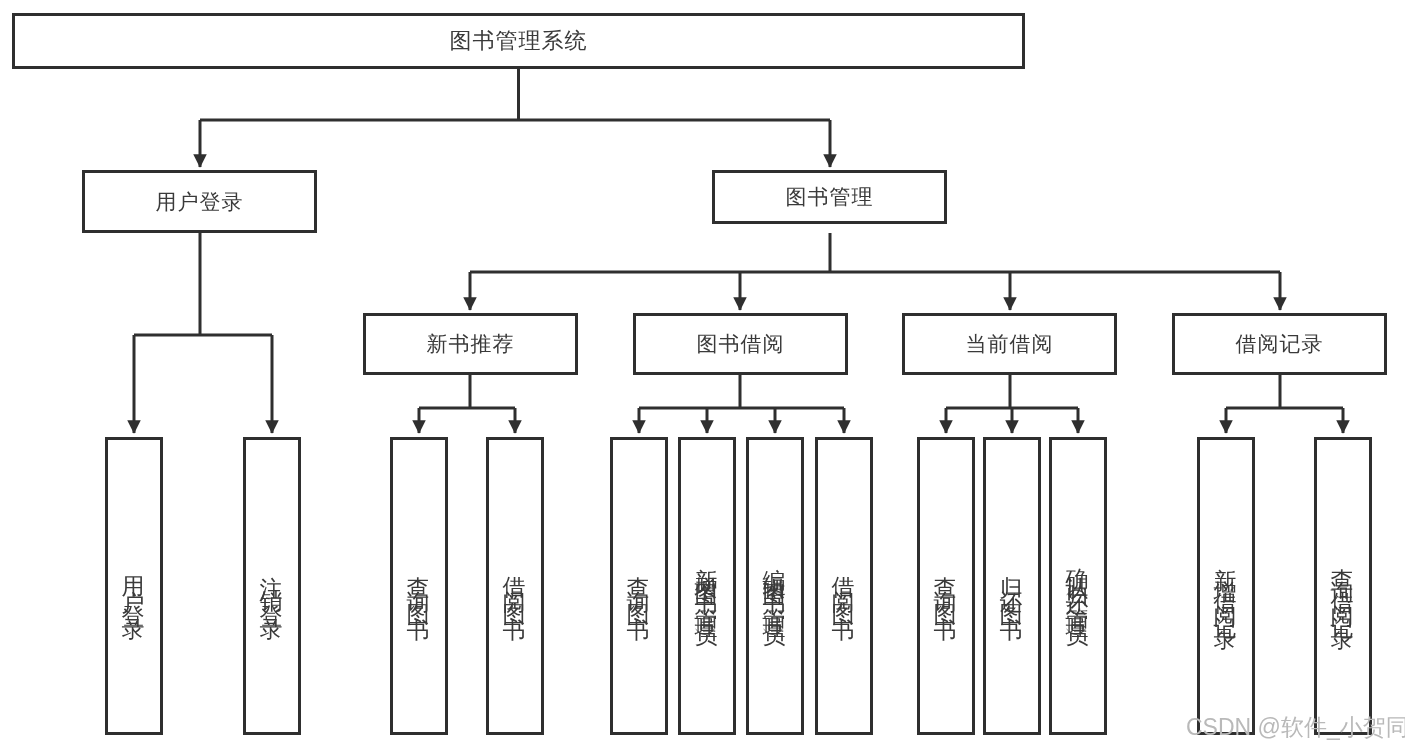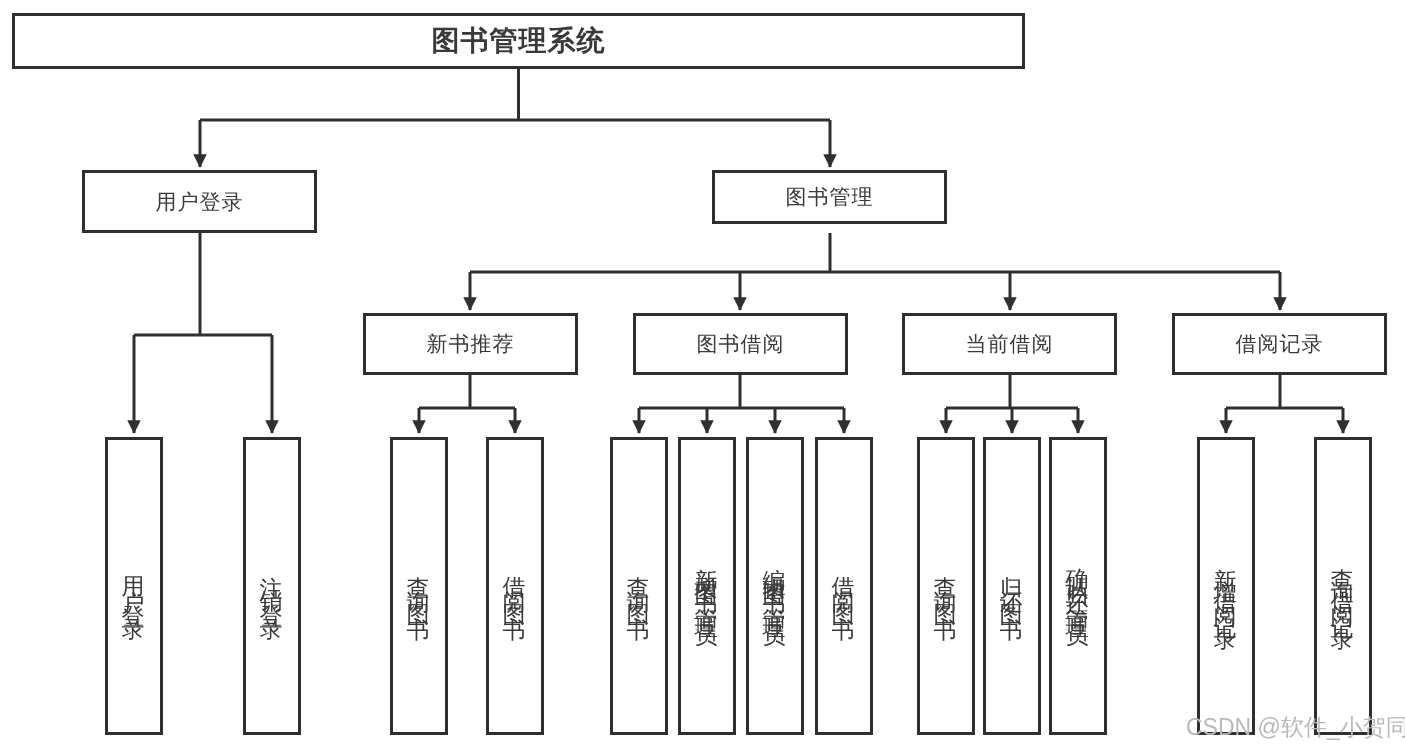--- a/index.html
+++ b/index.html
@@ -34,21 +34,21 @@
     display:flex;
     align-items:center;
     justify-content:center;
     color:var(--text-color);
   }
   .hlabel{
     font-size:21px;
     letter-spacing:1px;
     white-space:nowrap;
   }
-  .root .hlabel{font-size:28px;font-weight:bold;}
+  .root .hlabel{font-size:22px;}
   .vlabel{
     writing-mode:vertical-rl;
     text-orientation:mixed;
     font-size:23px;
     white-space:nowrap;
   }
   .sp4{letter-spacing:14px;}
   .sp6{letter-spacing:12px;}
   .sp9{letter-spacing:8px;}
   .watermark{

